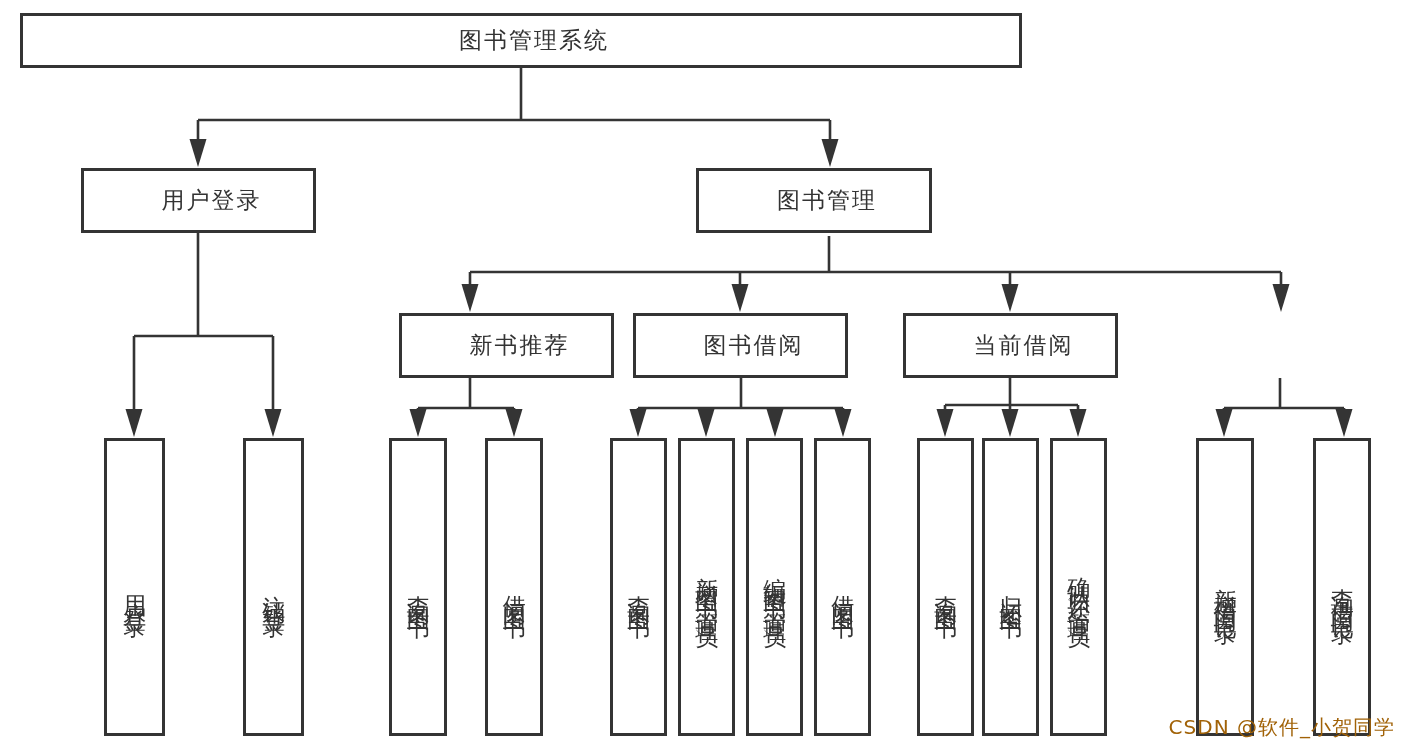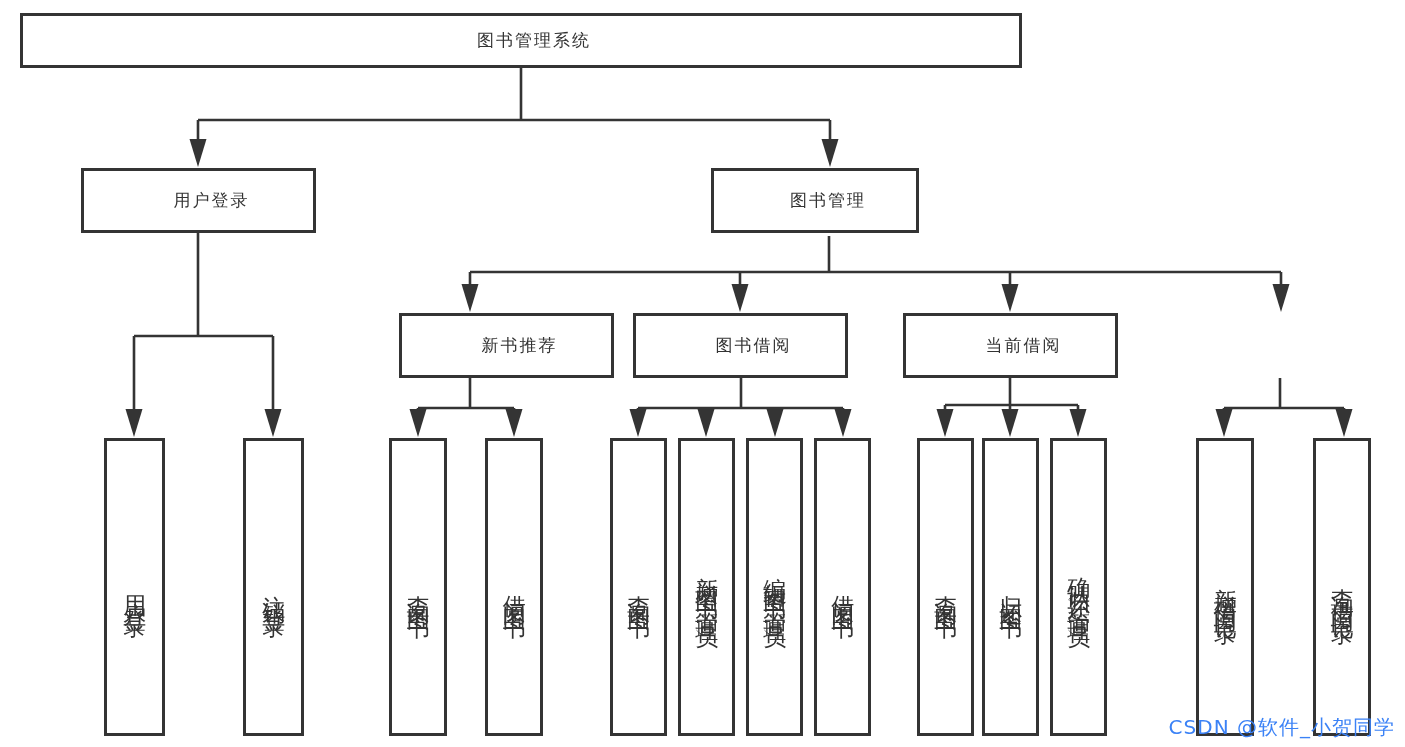--- a/index.html
+++ b/index.html
@@ -25,21 +25,21 @@
     box-sizing: border-box;
     background: #ffffff;
     border: 3px solid #343434;
     display: flex;
     align-items: center;
     justify-content: center;
     color: #333333;
     z-index: 2;
   }
   .node--h {
-    font-size: 17px;
+    font-size: 23px;
     letter-spacing: 2px;
     padding-left: 26px;
   }
   .node--root {
     left: 20px; top: 13px; width: 1002px; height: 55px;
   }
   .node--lvl {
     height: 65px;
   }
   .leaf {
@@ -62,21 +62,21 @@
     line-height: 1.1;
     color: #333333;
     margin-bottom: -7px;
     white-space: nowrap;
   }
   .watermark {
     position: absolute;
     right: 10px;
     top: 714px;
     font-size: 20px;
-    color: #3b82f6;
+    color: #a16207;
     letter-spacing: 1px;
     z-index: 3;
     white-space: nowrap;
   }
 </style>
 </head>
 <body>
 
 <div class="stage">
 
@@ -123,21 +123,21 @@
       <polygon points="1069.5,409 1086.5,409 1078,437"></polygon>
 
       <polygon points="1215.5,409 1232.5,409 1224,437"></polygon>
       <polygon points="1335.5,409 1352.5,409 1344,437"></polygon>
     </g>
   </svg>
 
   <div class="node node--h node--root">图书管理系统</div>
 
   <div class="node node--h node--lvl" style="left:81px; top:168px; width:235px;">用户登录</div>
-  <div class="node node--h node--lvl" style="left:711px; top:168px; width:208px;">图书管理</div>
+  <div class="node node--h node--lvl" style="left:696px; top:168px; width:236px;">图书管理</div>
 
   <div class="node node--h node--lvl" style="left:363px; top:313px; width:215px;margin-left:36px;">新书推荐</div>
   <div class="node node--h node--lvl" style="left:903px; top:313px; width:215px;">当前借阅</div>
   <div class="node node--h node--lvl" style="left:633px; top:313px; width:215px;">图书借阅</div>
 
   <div class="leaf" style="left:104px; width:61px;">
     <span>用户登录</span>
   </div>
   <div class="leaf" style="left:243px; width:61px;">
     <span>注销登录</span>

